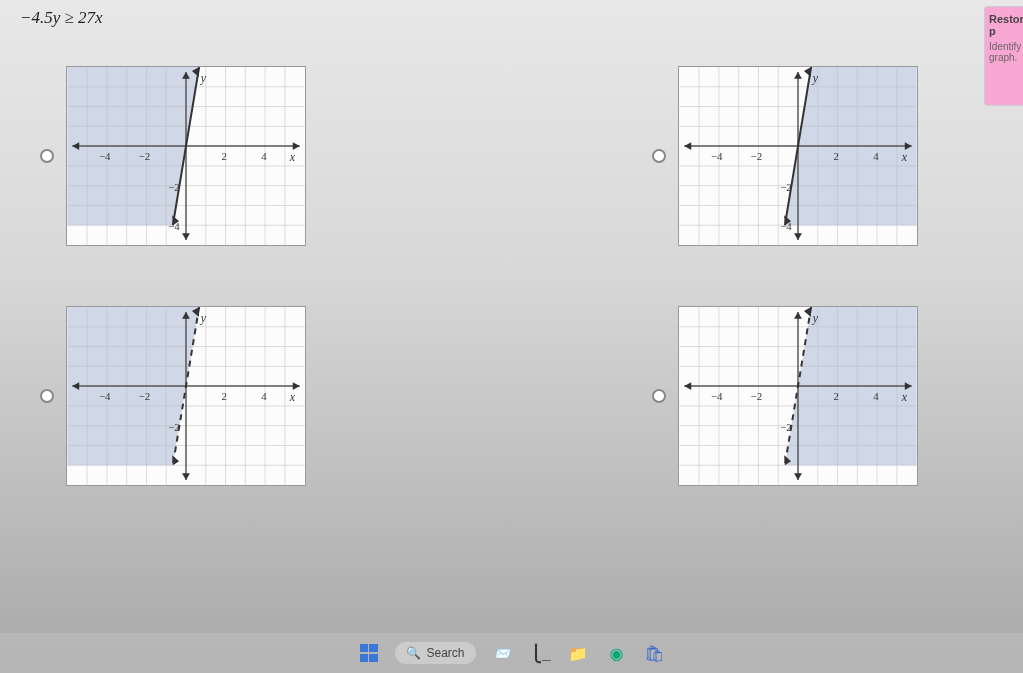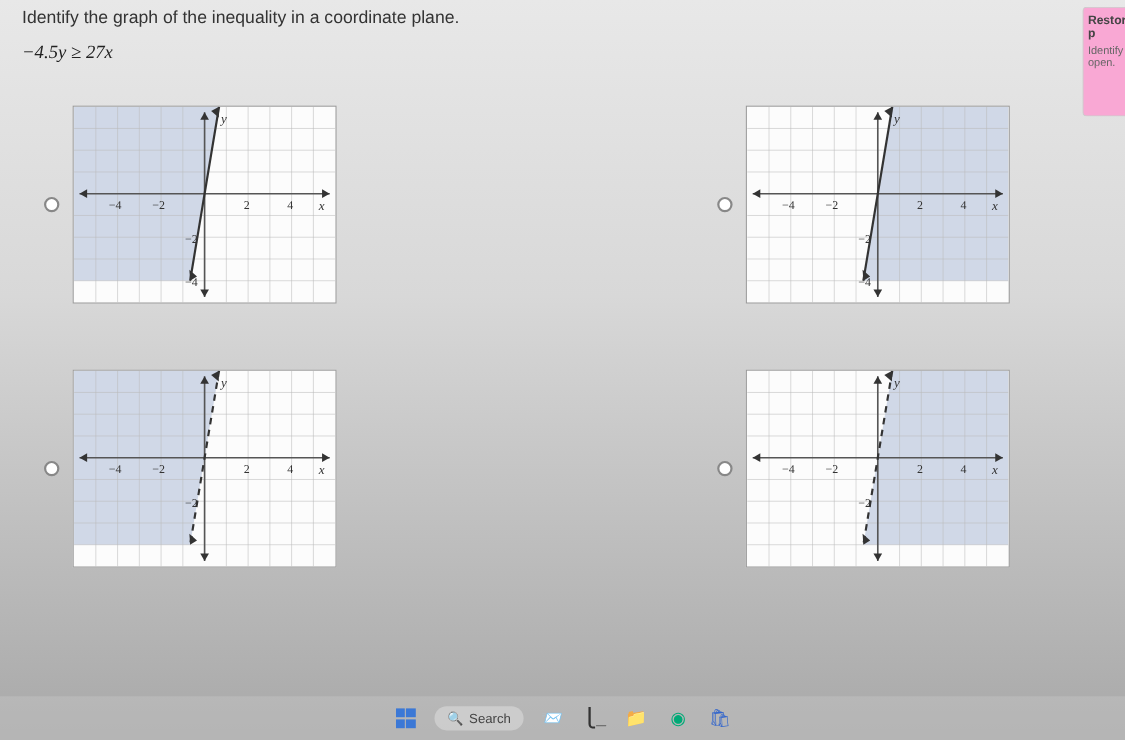--- a/index.html
+++ b/index.html
@@ -110,28 +110,27 @@
       gap: 5px;
       cursor: pointer;
     }
     .win-logo { display: grid; grid-template-columns: 1fr 1fr; grid-template-rows: 1fr 1fr; gap: 1.5px; width: 18px; height: 18px; }
     .win-logo span { background: #3b78d6; }
   </style>
 </head>
 <body>
 
 <div class="header-area">
-  <div class="question-text">Identify the graph of the inequality in a coordinate plane.</div>
   <div class="inequality">−4.5y ≥ 27x</div>
 </div>
 
 <div class="notification">
   <div class="notif-title">Restore p</div>
   <div class="notif-body">Identify</div>
-  <div class="notif-body">open.</div>
+  <div class="notif-body">graph.</div>
 </div>
 
 <div class="options-grid">
 
   <div class="option">
     <div class="radio"></div>
     <div class="graph-container">
       <svg class="graph" viewBox="0 0 240 180">
 
         <polygon class="shade" points="0,0 133.3,0 106.7,160 0,160"></polygon>

